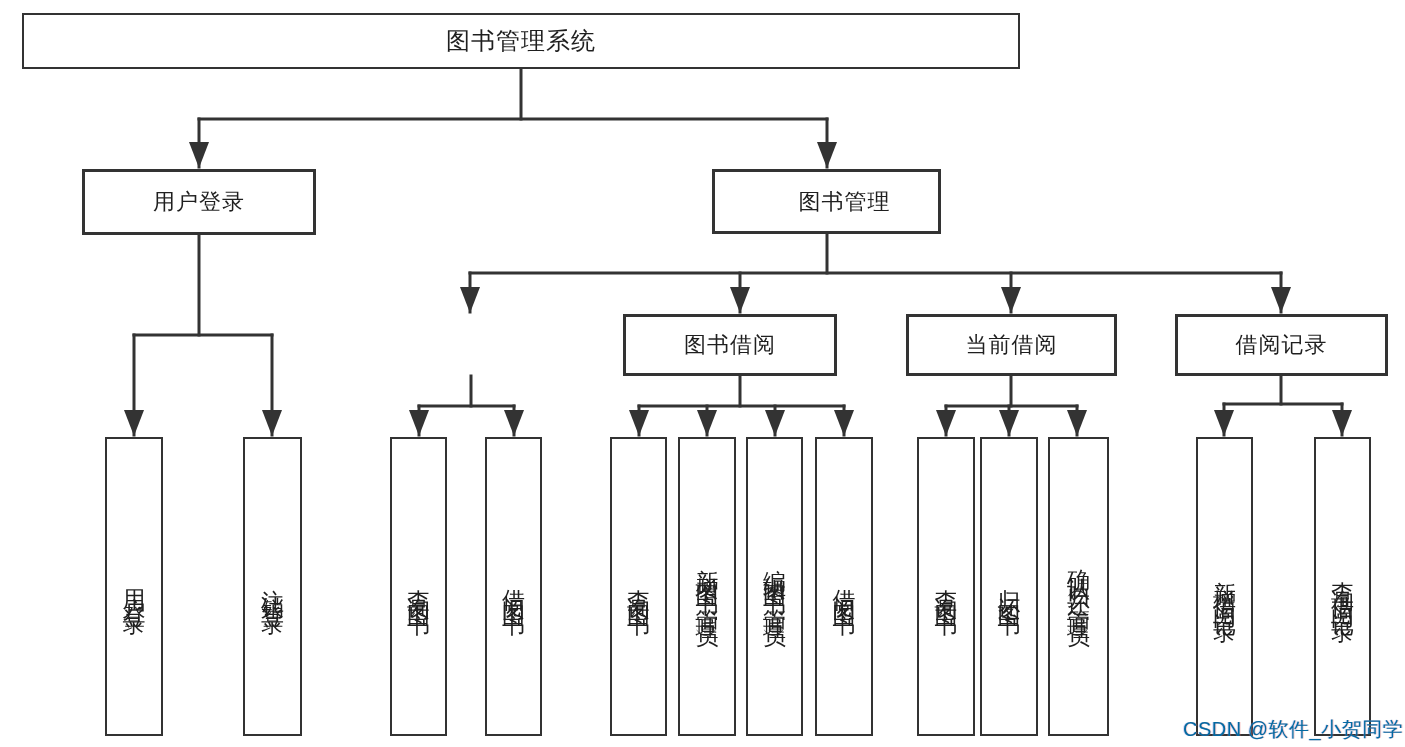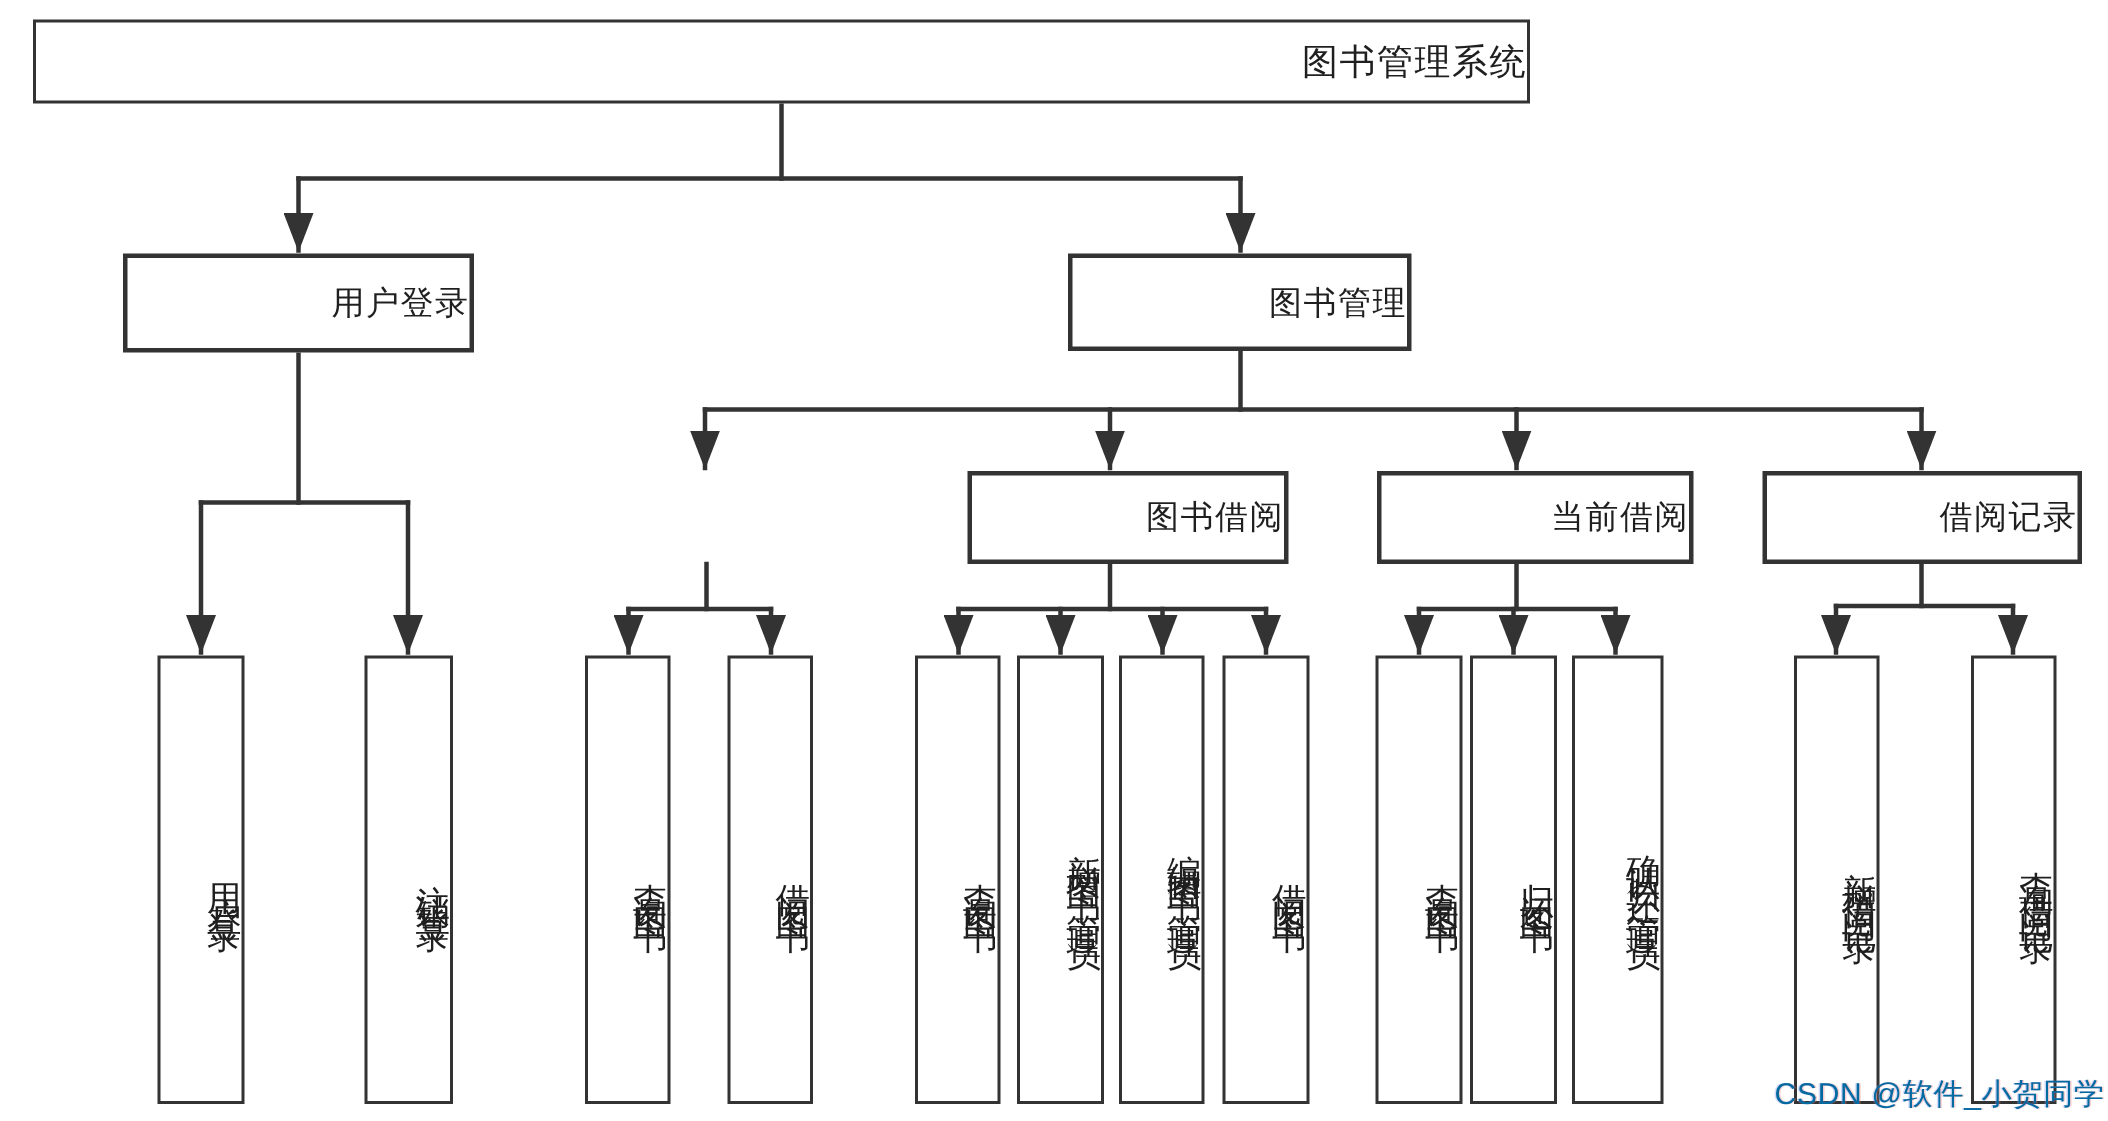--- a/index.html
+++ b/index.html
@@ -21,21 +21,21 @@
     width: 1405px; height: 747px;
     pointer-events: none;
   }
   .node {
     position: absolute;
     box-sizing: border-box;
     border: 3px solid #333333;
     background: #ffffff;
     display: flex;
     align-items: center;
-    justify-content: flex-end;
+    justify-content: center;
     color: #1f1f1f;
   }
   .node.root {
     border-width: 2.5px;
     font-size: 24px;
     letter-spacing: 1px;
   }
   .node.lvl2, .node.lvl3 {
     font-size: 22px;
     letter-spacing: 1px;
@@ -121,24 +121,24 @@
     <span>图书管理系统</span>
   </div>
 
   <div class="node lvl2" style="left:82px; top:169px; width:234px; height:66px;">
     <span>用户登录</span>
   </div>
   <div class="node lvl2" style="left:712px; top:169px; width:229px; height:65px;padding-left:36px;">
     <span>图书管理</span>
   </div>
 
-  <div class="node lvl3" style="left:645px; top:314px; width:214px; height:62px;">
+  <div class="node lvl3" style="left:623px; top:314px; width:214px; height:62px;">
     <span>图书借阅</span>
   </div>
-  <div class="node lvl3" style="left:906px; top:314px; width:211px; height:62px;margin-left:12px;">
+  <div class="node lvl3" style="left:906px; top:314px; width:211px; height:62px;">
     <span>当前借阅</span>
   </div>
   <div class="node lvl3" style="left:1175px; top:314px; width:213px; height:62px;">
     <span>借阅记录</span>
   </div>
 
   <div class="node leaf" style="left:105px; top:437px; width:58px; height:299px;">
     <span class="vtext">用户登录</span>
   </div>
   <div class="node leaf" style="left:243px; top:437px; width:59px; height:299px;">

